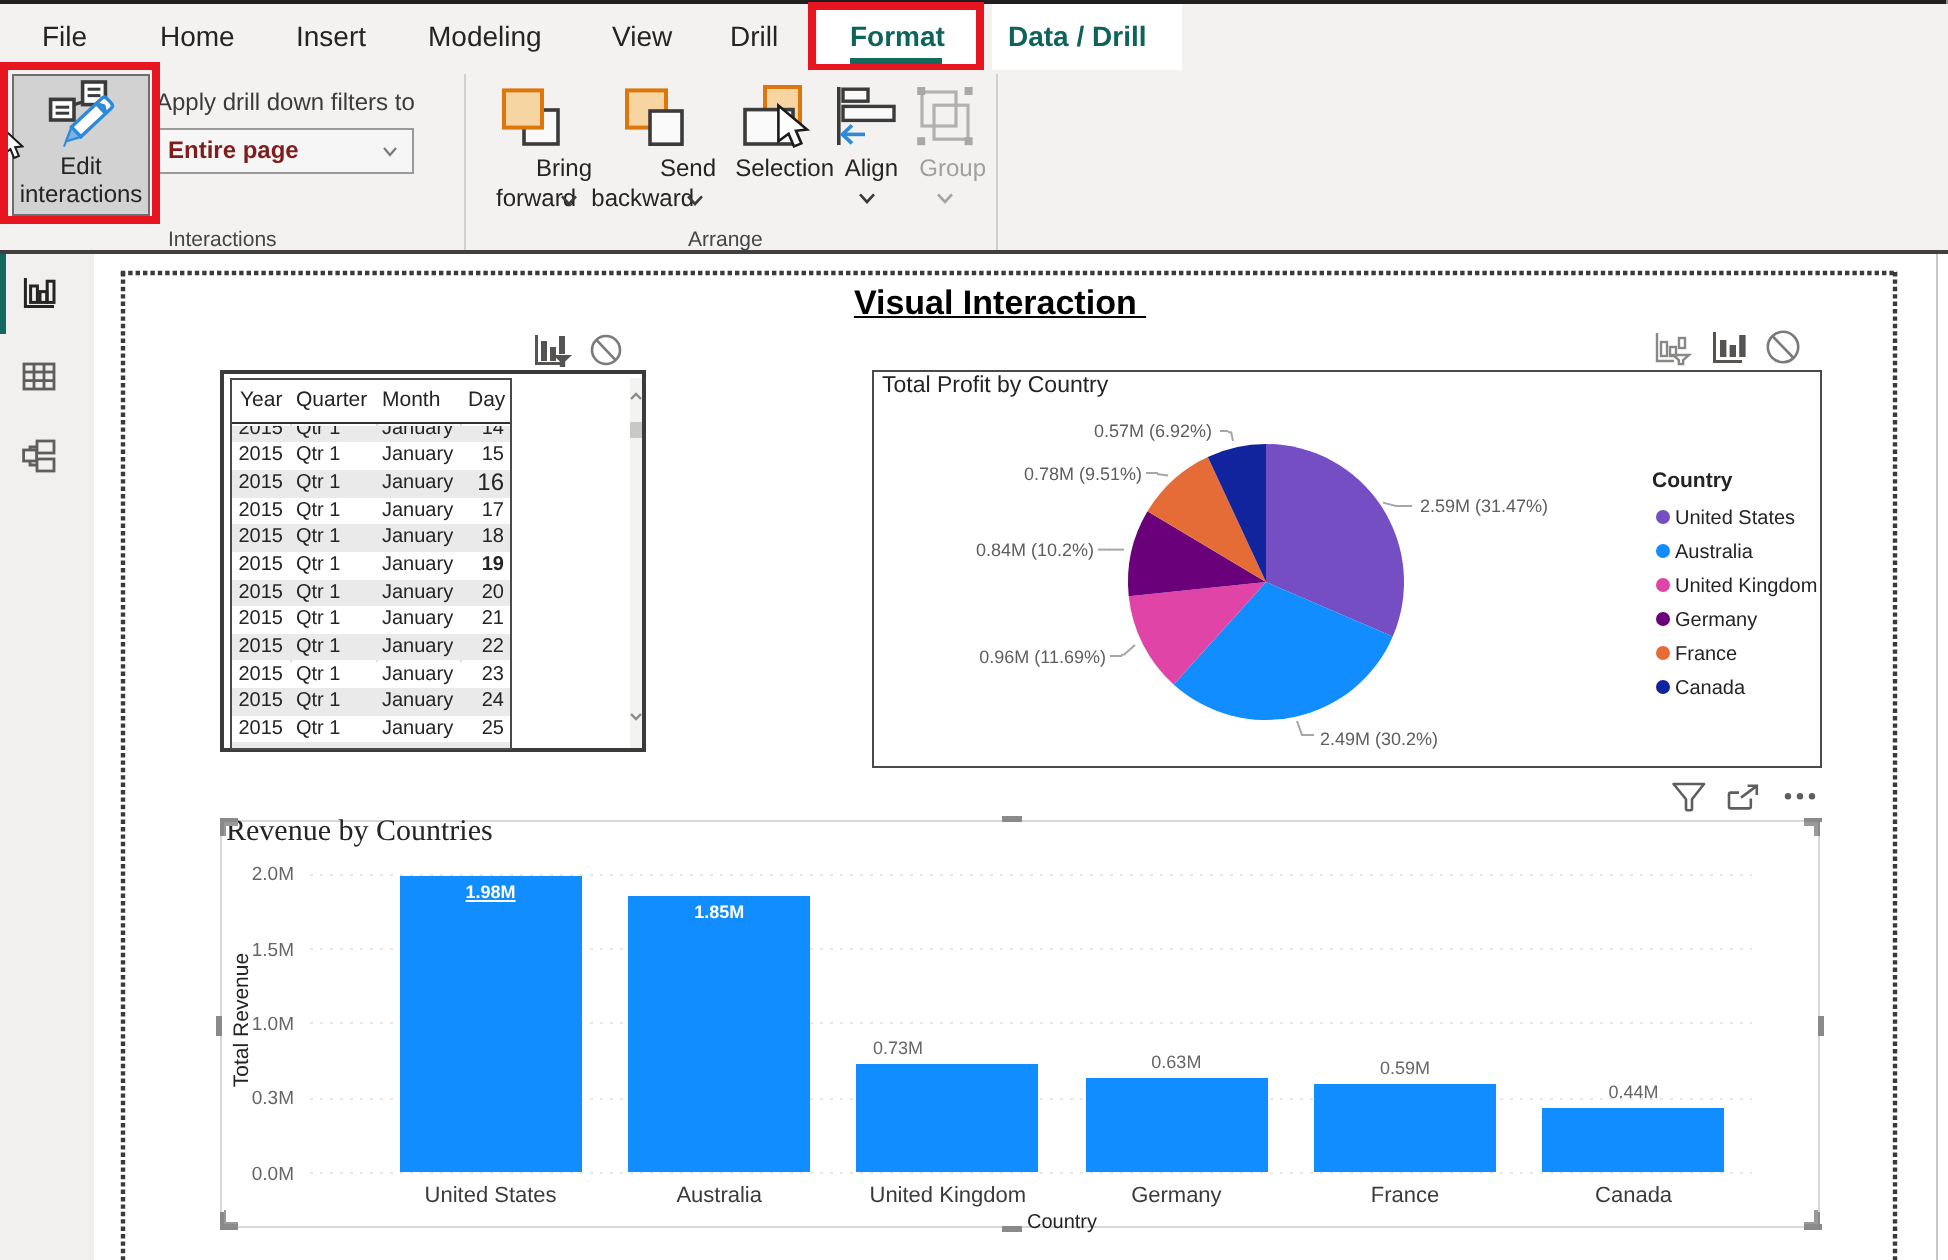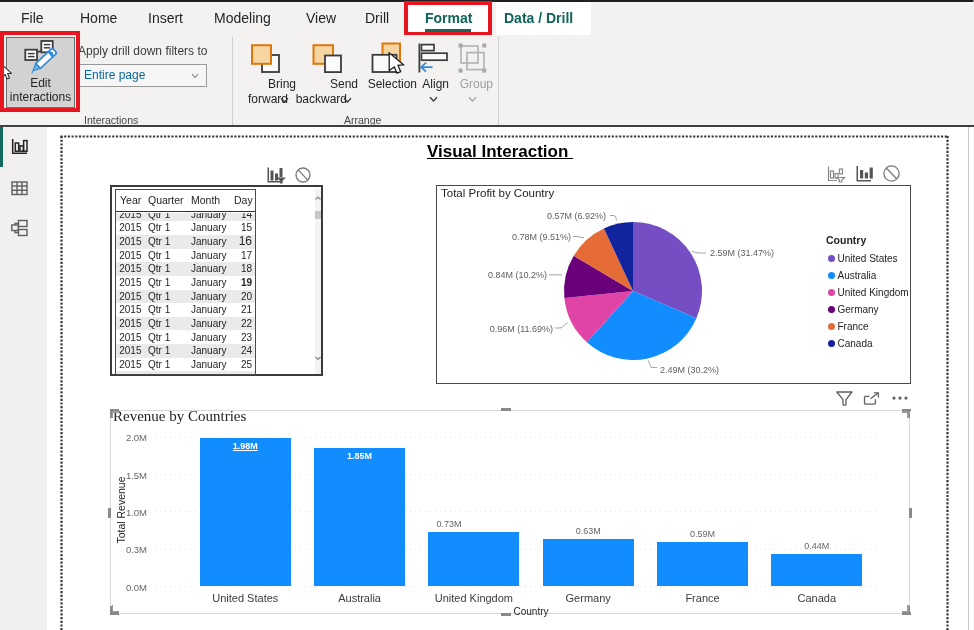--- a/index.html
+++ b/index.html
@@ -77,21 +77,21 @@
         <line x1="0" y1="0" x2="-2.5" y2="1.2" stroke="#2E8AD8" stroke-width="1"></line>
       </g>
     </svg>
     <div class="btxt" style="left:0px; top:41px; width:81px;">Edit</div>
     <div class="btxt" style="left:0px; top:55px; width:81px;">interactions</div>
     <svg class="abs" style="left:0.5px; top:30px;" width="11" height="16.5" viewBox="0 0 12 18">
       <path d="M1.5 0 L1.5 13 L4.6 10.4 L6.6 15.2 L9.2 14.1 L7.2 9.4 L11.2 9 Z" fill="#fff" stroke="#1b1b1b" stroke-width="1.1"></path>
     </svg>
     <div style="position:absolute; left:78px; top:9px; font-size:12px; color:#3b3b3b;">Apply drill down filters to</div>
     <div style="position:absolute; left:78px; top:29px; width:129px; height:23px; border:1px solid #9a9a9a; background:#f6f6f6;">
-      <span style="position:absolute; left:5px; top:3px; font-size:12px; color:#0369a1;">Entire page</span>
+      <span style="position:absolute; left:5px; top:3px; font-size:12px; color:#7f1d1d;font-weight:bold;">Entire page</span>
       <svg style="position:absolute; right:7px; top:8px;" width="8" height="6">
           <path d="M1 1 L4 4.5 L7 1" fill="none" stroke="#7a7a7a" stroke-width="1.1"></path>
         </svg>
     </div>
     <div class="glabel" style="left:84px; top:79px;">Interactions</div>
     <div class="gdiv" style="left:232px;"></div>
     <svg class="abs" style="left:248px; top:7px;" width="250" height="34" viewBox="0 0 250 34">
 
       <rect x="14" y="13" width="17" height="17" fill="#fafafa" stroke="#3b3b3b" stroke-width="1.8"></rect>
       <rect x="4" y="3.2" width="19" height="18.6" fill="#F6D5A2" stroke="#DD770C" stroke-width="2"></rect>

